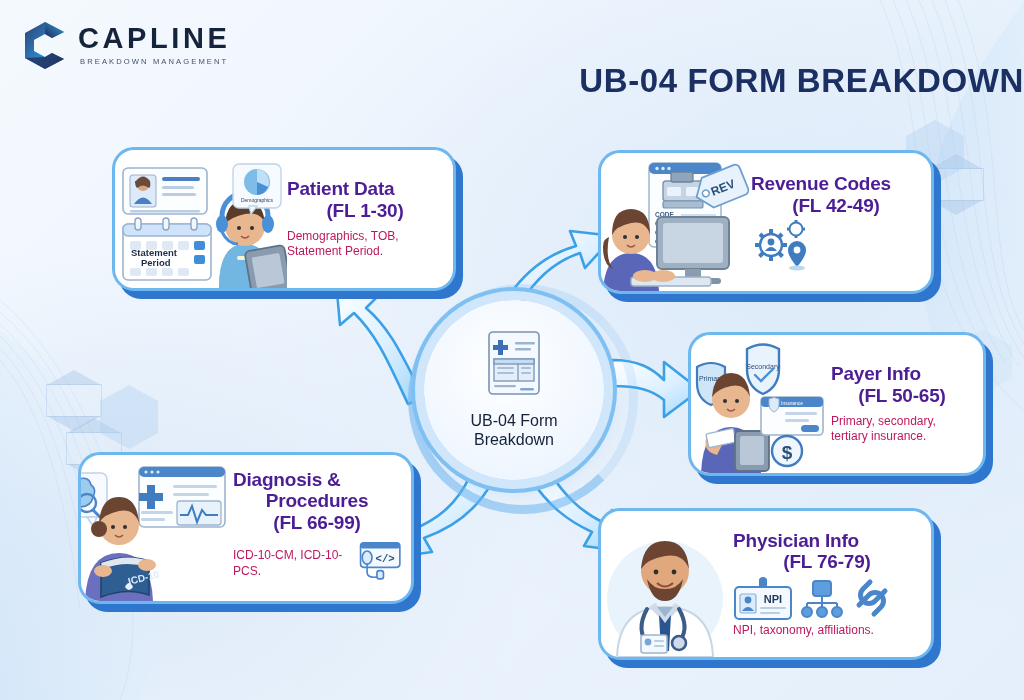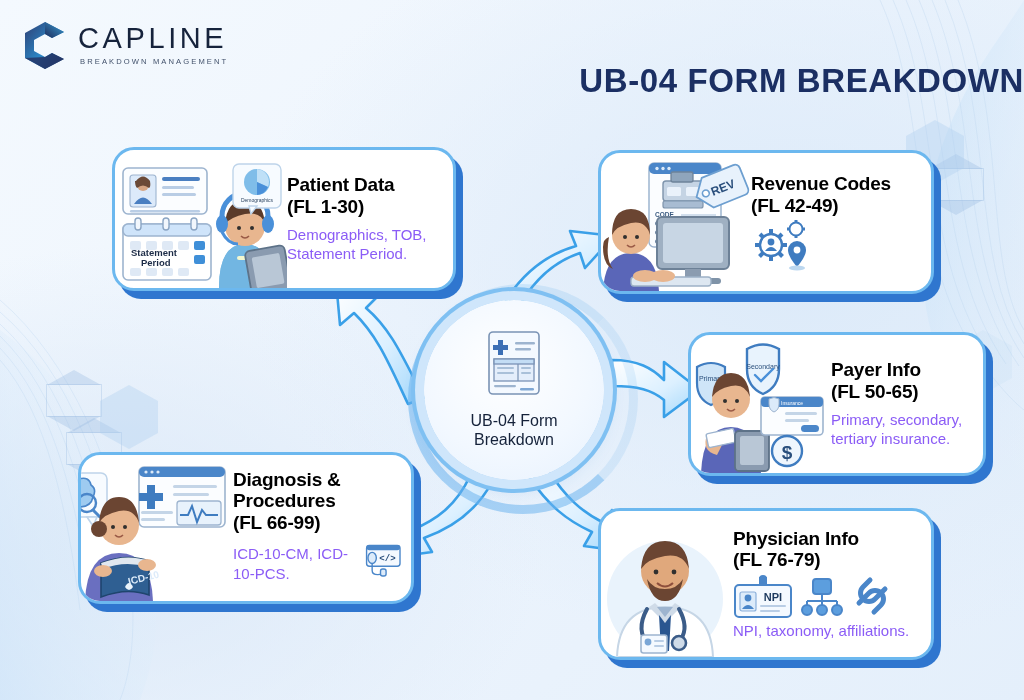--- a/index.html
+++ b/index.html
@@ -39,22 +39,23 @@
     position: absolute;
     width: 58px; height: 64px;
     background: rgba(176,208,240,0.38);
     clip-path: polygon(50% 0%, 100% 25%, 100% 75%, 50% 100%, 0% 75%, 0% 25%);
   }
 
   
   .logo-wrap { position: absolute; left: 22px; top: 20px; display: flex; align-items: center; gap: 10px; }
   .logo-text-block { display: flex; flex-direction: column; line-height: 1; }
   .logo-title {
-    font-size: 29px; letter-spacing: 3.6px; color: #16233c; font-weight: 400;
+    font-size: 29px; letter-spacing: 3.6px; color: #16233c; font-weight: 700;
     font-family: "Liberation Sans", sans-serif;
+    text-align: right;
   }
   .logo-sub {
     font-size: 7.6px; letter-spacing: 2.1px; color: #41506a; margin-top: 5px; margin-left: 2px;
   }
 
   
   .page-title {
     position: absolute; left: 0; right: 0; top: 62px; text-align: right;
     font-size: 33px; font-weight: bold; color: #1b2f63; letter-spacing: 0.6px;
   }
@@ -70,26 +71,26 @@
     overflow: hidden;
   }
   .card-art {
     position: relative;
     flex: 0 0 auto;
     height: 100%;
     display: flex; align-items: flex-end; justify-content: center;
   }
   .card-text { flex: 1 1 auto; padding-right: 10px; }
   .card-head {
-    font-size: 19px; font-weight: bold; color: #000000; line-height: 1.14;
+    font-size: 19px; font-weight: bold; color: #4c1d95; line-height: 1.14;
     letter-spacing: -0.2px;
   }
-  .card-head .fl { display: block; }
+  .card-head .fl { display: block; text-align: center; }
   .card-desc {
-    margin-top: 7px; font-size: 15px; color: #8b5cf6; line-height: 1.3;
+    margin-top: 7px; font-size: 12px; color: #be185d; line-height: 1.3;
   }
 
   
   #card-patient   { left: 112px; top: 147px; width: 338px; height: 138px; }
   #card-revenue   { left: 598px; top: 150px; width: 330px; height: 138px; }
   #card-payer     { left: 688px; top: 332px; width: 292px; height: 138px; }
   #card-physician { left: 598px; top: 508px; width: 330px; height: 146px; }
   #card-diagnosis { left: 78px; top: 452px; width: 330px; height: 146px; }
 
   

